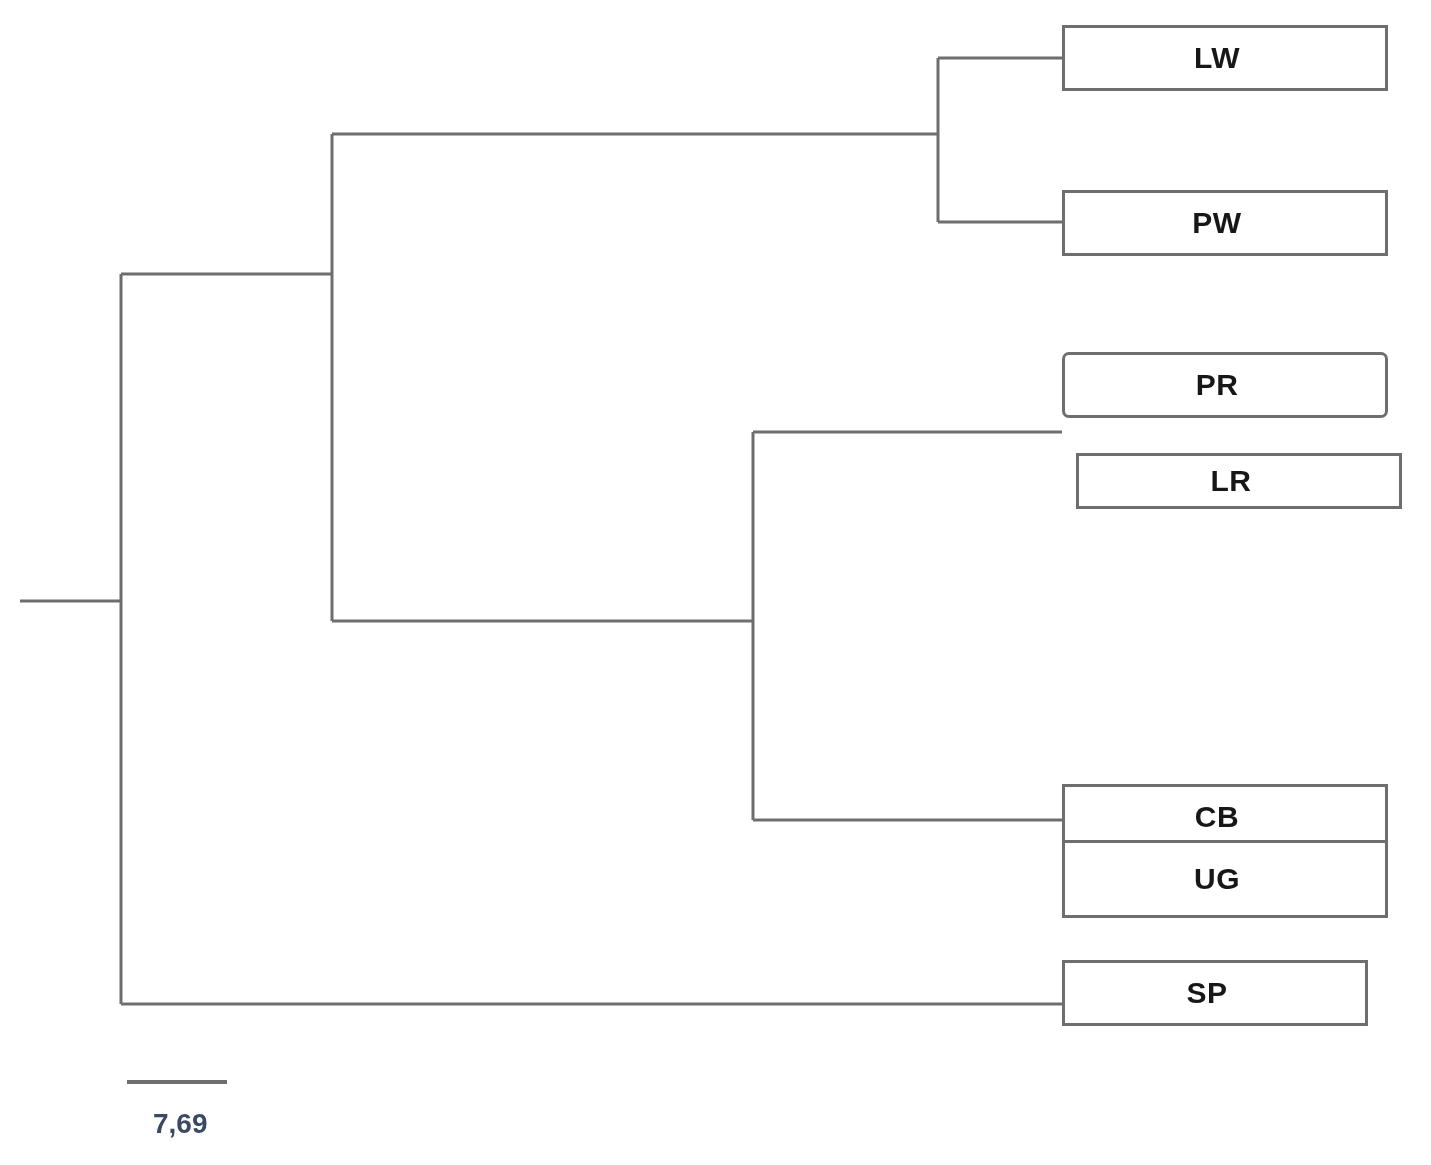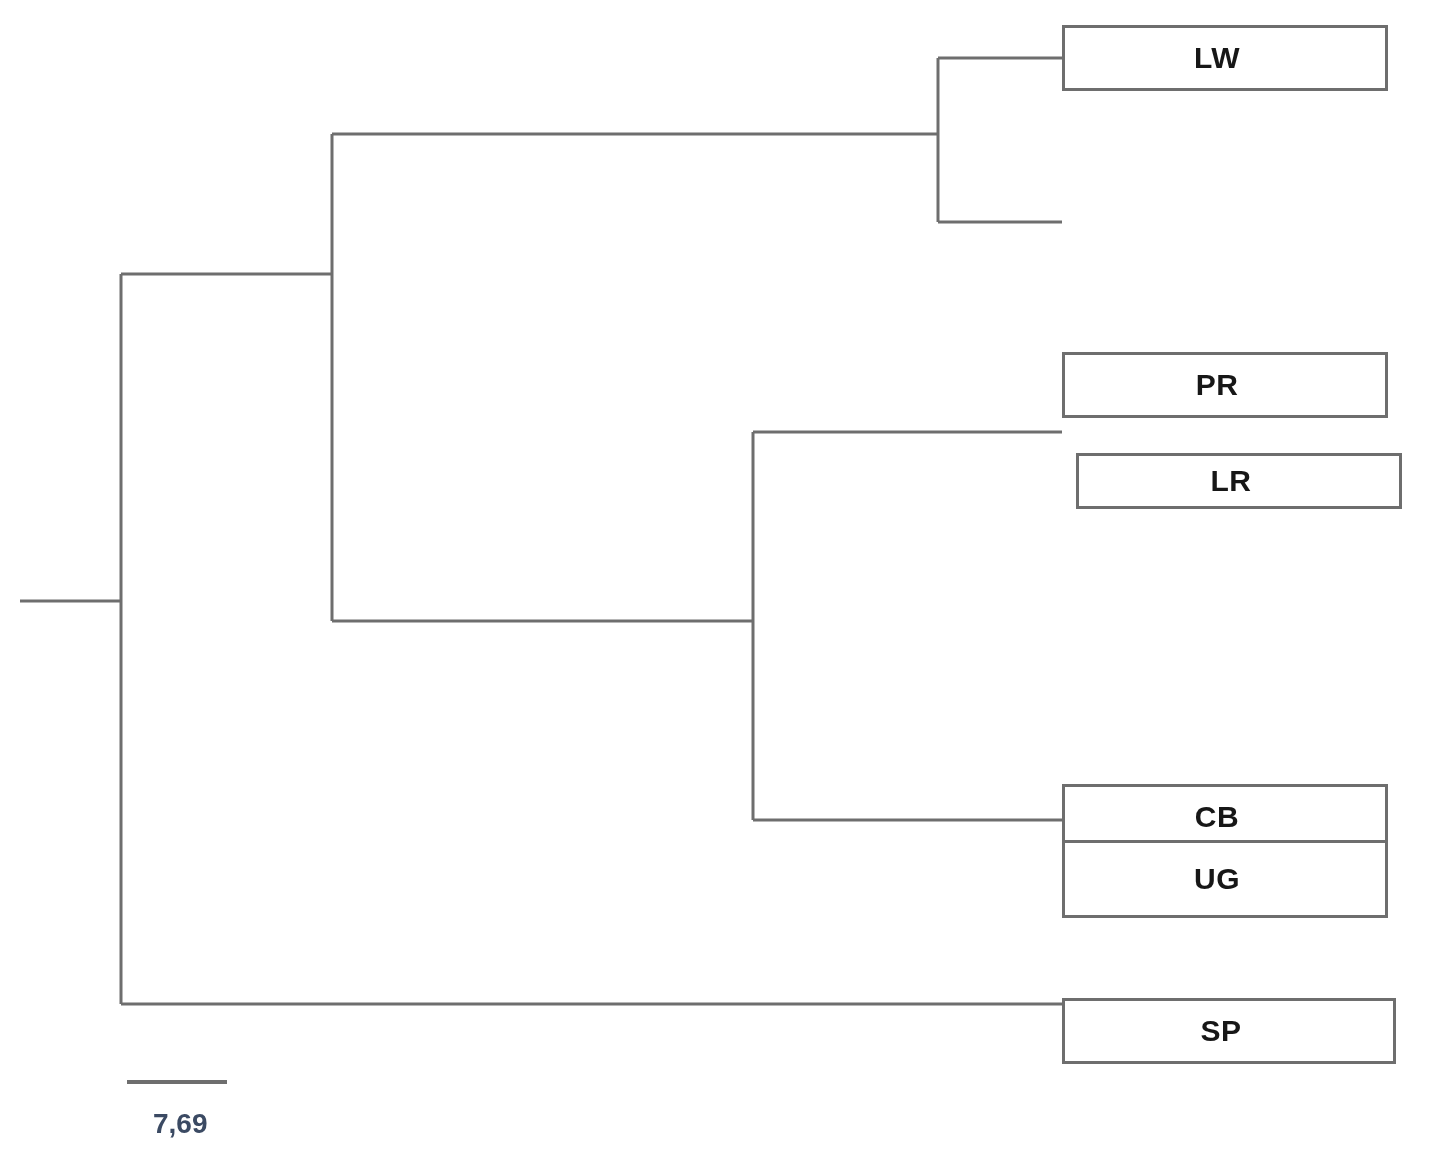--- a/index.html
+++ b/index.html
@@ -77,32 +77,35 @@
         <line x1="938" y1="58" x2="1062" y2="58"></line>
         <line x1="938" y1="222" x2="1062" y2="222"></line>
         <line x1="753" y1="432" x2="1062" y2="432"></line>
         <line x1="753" y1="820" x2="1062" y2="820"></line>
       </g>
   </svg>
 
   <div class="leaf-box" id="box-0" style="left: 1062px; top: 25px; width: 326px; height: 66px;">
     <span class="leaf-label">LW</span>
   </div>
-  <div class="leaf-box" id="box-2" style="left: 1062px; top: 352px; width: 326px; height: 66px;">
+  <div class="leaf-box" id="box-1" style="left: 1062px; top: 190px; width: 326px; height: 66px;">
+    <span class="leaf-label">PW</span>
+  </div>
+  <div class="leaf-box" id="box-2" style="left: 1062px; top: 352px; width: 326px; height: 66px; border-radius: 7px;">
     <span class="leaf-label">PR</span>
   </div>
   <div class="leaf-box" id="box-3" style="left: 1076px; top: 453px; width: 326px; height: 56px;">
     <span class="leaf-label">LR</span>
   </div>
   <div class="leaf-box" id="box-4" style="left: 1062px; top: 738px; width: 326px; height: 66px; margin-top: 46px;">
     <span class="leaf-label">CB</span>
   </div>
   <div class="leaf-box" id="box-5" style="left: 1062px; top: 840px; width: 326px; height: 78px;">
     <span class="leaf-label">UG</span>
   </div>
-  <div class="leaf-box" id="box-6" style="left: 1062px; top: 998px; width: 334px; height: 66px;">
+  <div class="leaf-box" id="box-6" style="left: 1062px; top: 960px; width: 306px; height: 66px;">
     <span class="leaf-label">SP</span>
   </div>
 
   <div class="scale-bar-line" id="scale-bar-line" style="left: 127px; top: 1080px; width: 100px; height: 4px;"></div>
   <div class="scale-bar-text" id="scale-bar-text" style="left: 153px; top: 1108px;">7,69</div>
 
 </div>
 
 </body></html>

